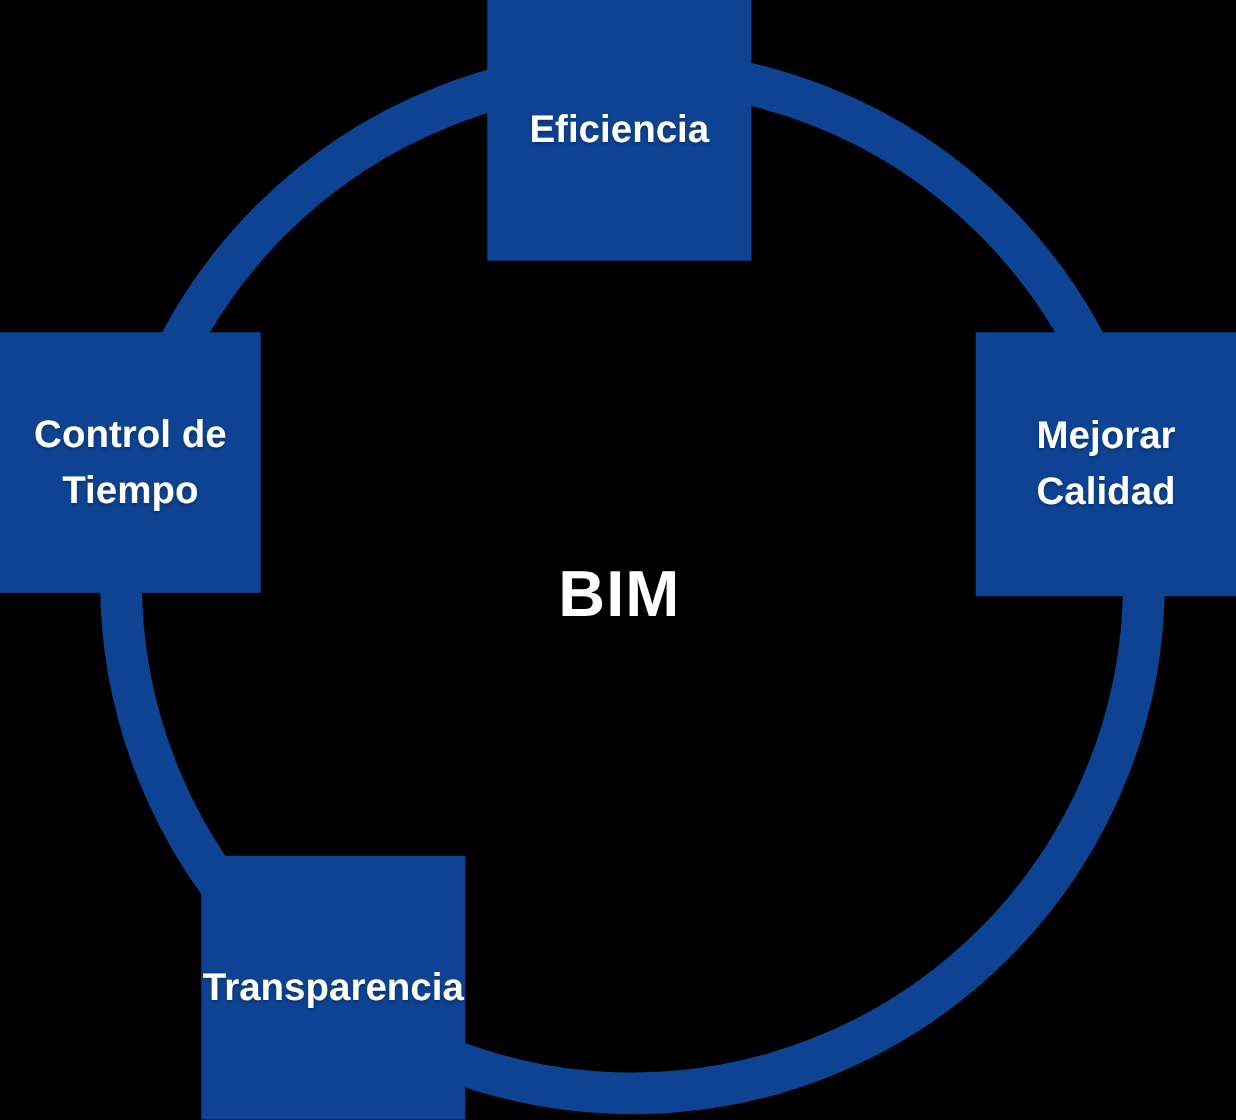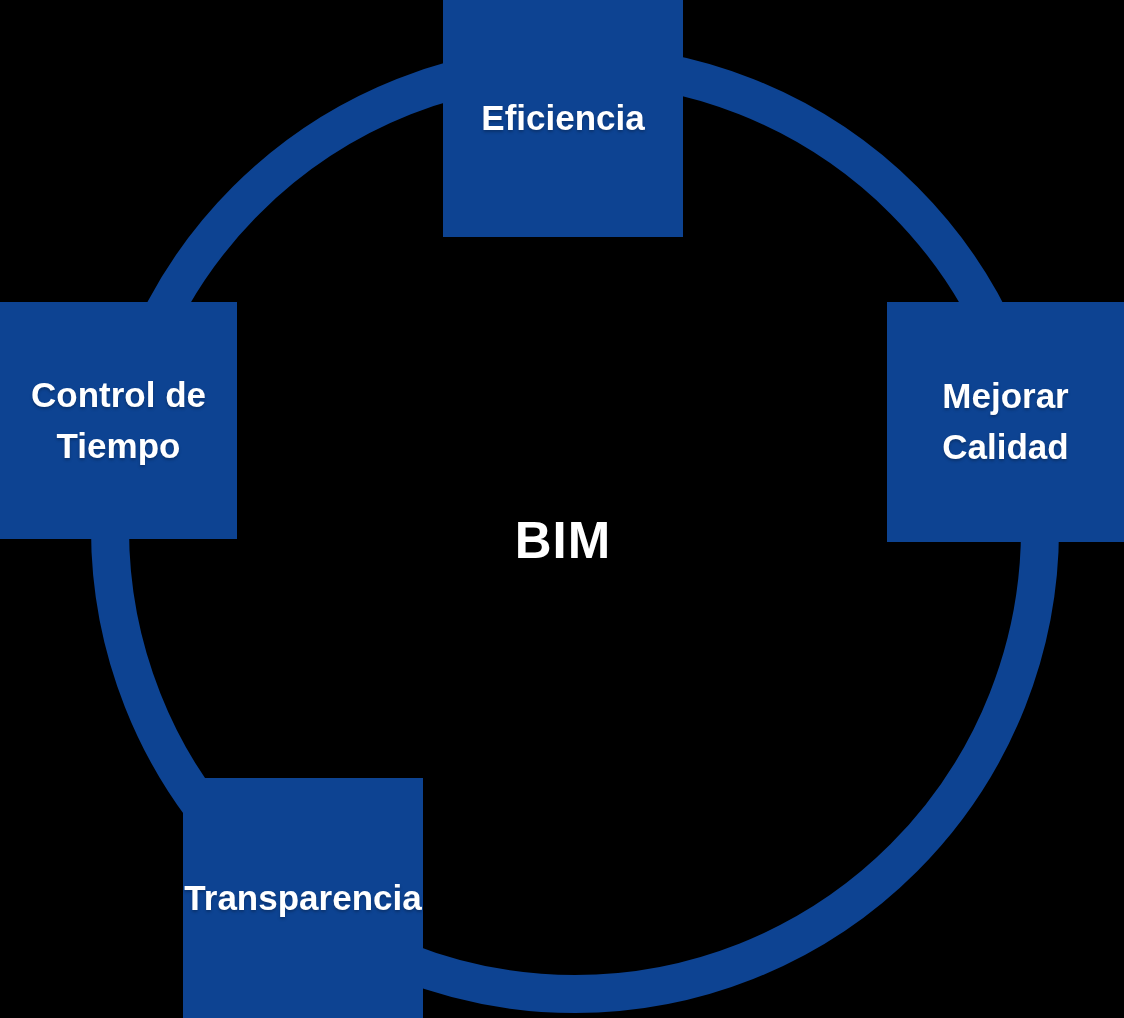--- a/index.html
+++ b/index.html
@@ -49,21 +49,21 @@
   .node-right        { left: 887px; top: 302px; width: 237px; height: 240px; }
   .node-bottom-left  { left: 183px; top: 778px; width: 240px; height: 240px; }
   .node-bottom-right { left: 702px; top: 778px; width: 241px; height: 240px; }
   .center-label {
     position: absolute;
     left: 563px;
     top: 540px;
     transform: translate(-50%, -50%);
     color: var(--text);
     font-weight: 700;
-    font-size: 51px;
+    font-size: 59px;
     letter-spacing: 1px;
     white-space: nowrap;
   }
 </style>
 </head>
 <body>
 
 <div class="stage">
 
   <svg class="ring-svg" viewBox="0 0 1124 1018" xmlns="http://www.w3.org/2000/svg">

